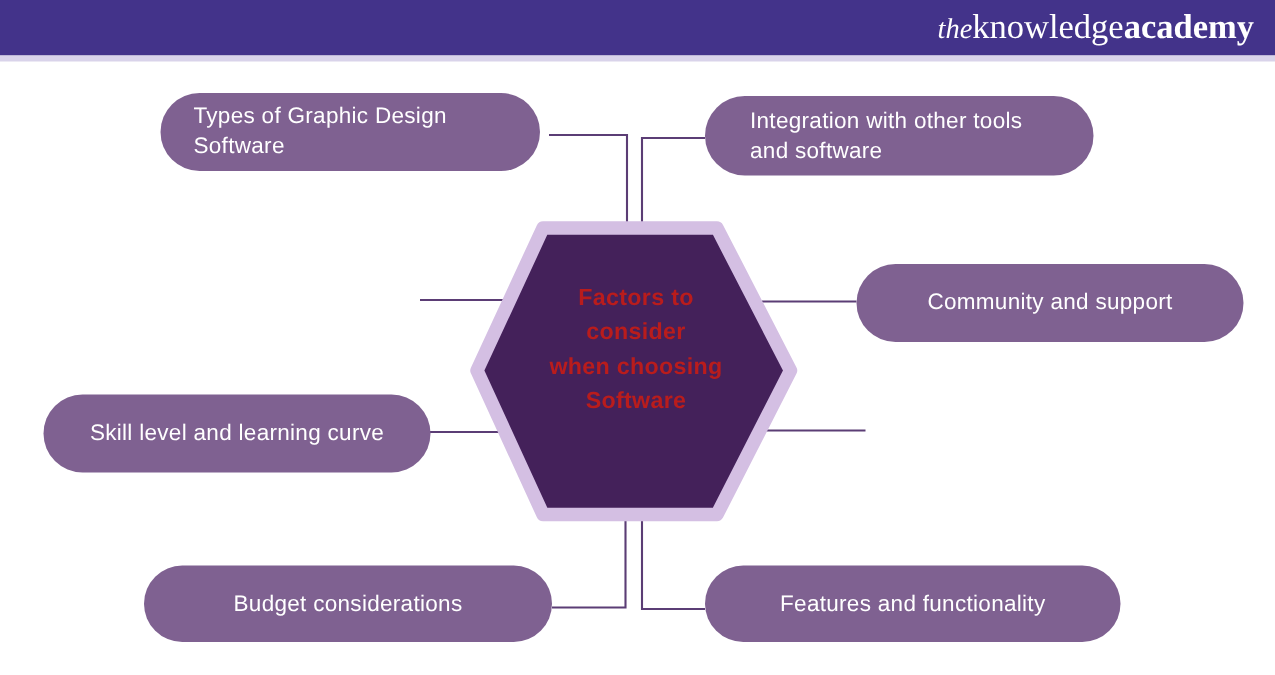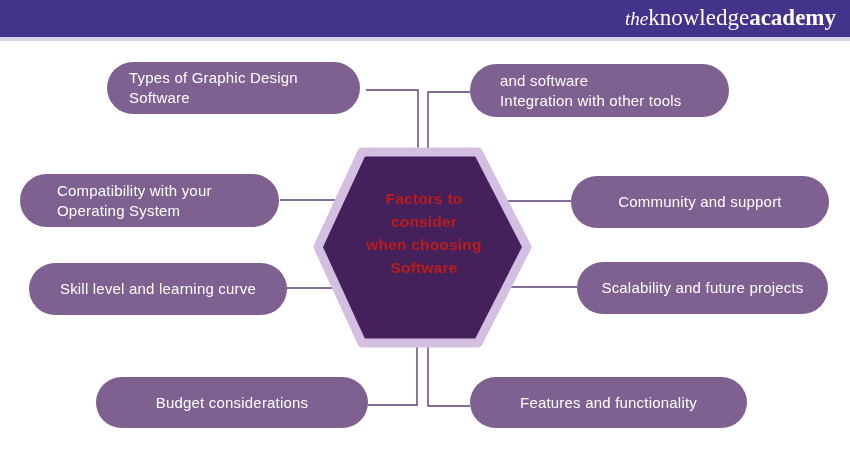--- a/index.html
+++ b/index.html
@@ -62,40 +62,33 @@
       <path d="M428 343 V406 H470"></path>
     </g>
   </svg>
 
   <div class="bubble b1 left-align">
     <span>Types of Graphic Design</span>
     <span>Software</span>
   </div>
 
   <div class="bubble b2 left-align">
+    <span>Integration with other tools</span>
     <span>and software</span>
-    <span>Integration with other tools</span>
   </div>
 
-  <div class="bubble b3 left-align">
-    <span>Compatibility with your</span>
-    <span>Operating System</span>
-  </div>
 
   <div class="bubble b4 center-align">
     <span>Community and support</span>
   </div>
 
   <div class="bubble b5 center-align">
     <span>Skill level and learning curve</span>
   </div>
 
-  <div class="bubble b6 center-align">
-    <span>Scalability and future projects</span>
-  </div>
 
   <div class="bubble b7 center-align">
     <span>Budget considerations</span>
   </div>
 
   <div class="bubble b8 center-align">
     <span>Features and functionality</span>
   </div>
 
   <svg class="hexagon-svg" width="230" height="218" viewBox="0 0 230 218">

